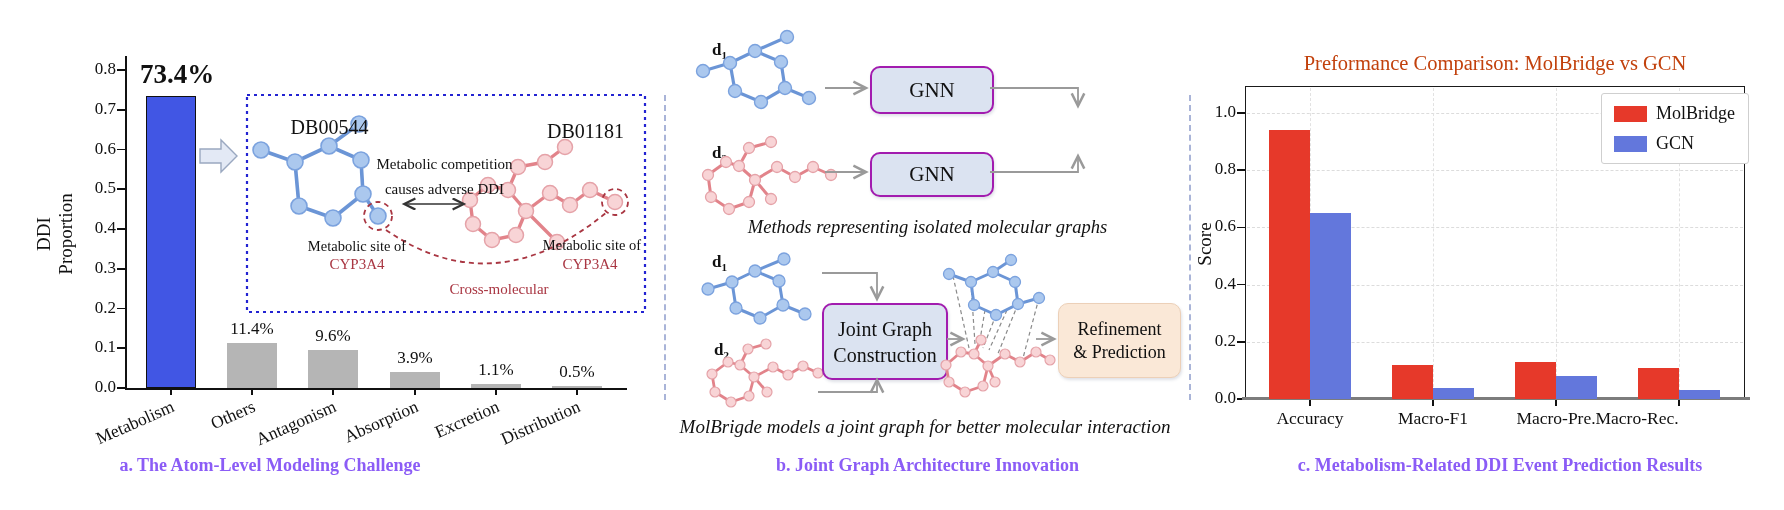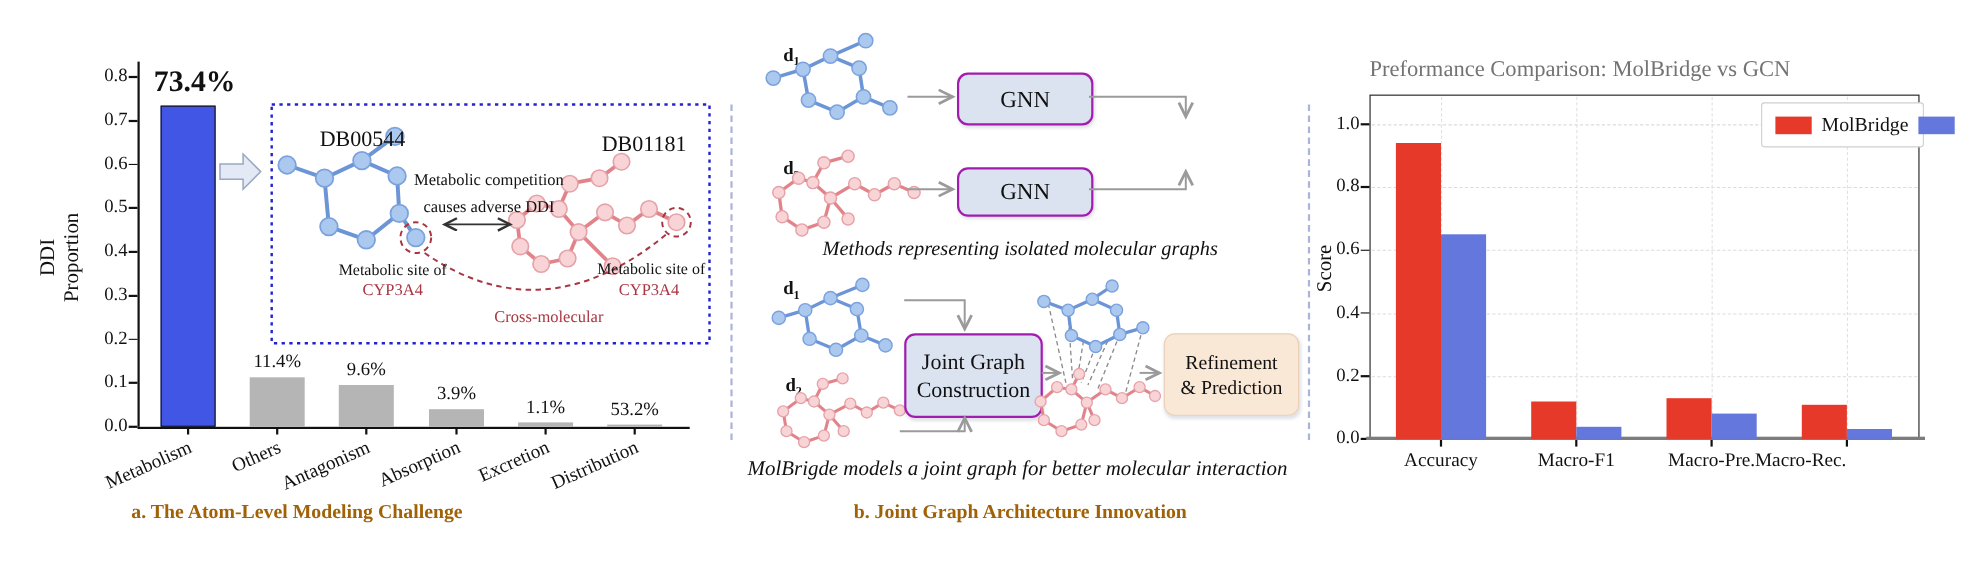--- a/index.html
+++ b/index.html
@@ -10,42 +10,42 @@
   .axis-line{position:absolute;background:#111;}
   .tick-mark{position:absolute;background:#111;}
   .ytick-label{position:absolute;font-size:17px;text-align:right;color:#111;}
   .a-xcat{position:absolute;font-size:17.5px;text-align:right;transform:rotate(-24deg);
           transform-origin:100% 0;white-space:nowrap;color:#111;}
   .bar{position:absolute;box-sizing:border-box;}
   .a-val-label{position:absolute;font-size:17px;text-align:center;color:#111;}
   .a-big-label{position:absolute;font-size:27px;font-weight:bold;text-align:center;color:#111;}
   .ylabel-rot{position:absolute;font-size:19px;text-align:center;transform:rotate(-90deg);color:#111;}
   
-  .caption-bold{position:absolute;font-size:18px;font-weight:bold;text-align:center;color:#a16207;}
+  .caption-bold{position:absolute;font-size:18px;font-weight:bold;text-align:center;color:#8b5cf6;}
   .caption-italic{position:absolute;font-size:18.5px;font-style:italic;text-align:center;color:#111;}
   
   .inset-text{position:absolute;text-align:center;color:#111;}
   .darkred{color:#a93642;}
   
   .flowbox{position:absolute;display:flex;align-items:center;justify-content:center;
            border-radius:10px;text-align:center;box-shadow:1px 2px 3px rgba(80,90,120,0.18);}
   .gnnbox{background:#dbe3f1;border:2px solid #a21caf;font-size:21px;}
   .peachbox{background:#fae8d7;border:1px solid #ecd0b8;font-size:19px;line-height:1.25;}
   .dlabel{position:absolute;font-size:17px;font-weight:bold;color:#111;}
   .dlabel sub{font-size:0.65em;}
   
   .divider{position:absolute;width:0;border-left:2px dashed #a9b4d8;}
   
   .c-plot{position:absolute;border:1.2px solid #1a1a1a;box-sizing:border-box;background:#fff;}
   .c-grid-h{position:absolute;height:0;border-top:1.5px dashed #dcdcdc;}
   .c-grid-v{position:absolute;width:0;border-left:1.5px dashed #e2e2e2;}
-  .c-title{position:absolute;font-size:20.5px;color:#737373;}
+  .c-title{position:absolute;font-size:20.5px;text-align:center;color:#c2410c;}
   .c-xcat{position:absolute;font-size:17.5px;text-align:center;color:#111;}
   .legend{position:absolute;background:#fff;border:1px solid #cfcfcf;border-radius:3px;
-          padding:9px 12px;display:flex;flex-direction:row;gap:9px;z-index:5;}
+          padding:9px 12px;display:flex;flex-direction:column;gap:9px;z-index:5;}
   .legend-row{display:flex;align-items:center;gap:9px;}
   .legend-swatch{width:33px;height:16px;display:inline-block;}
   .legend-label{font-size:18px;color:#111;}
 </style>
 </head>
 <body>
 
 <div class="figure">
 
   <div class="axis-line" style="left:125px;top:56px;width:1.6px;height:332px;"></div>
@@ -84,21 +84,21 @@
       <div class="a-xcat" style="left: 219px; top: 396px; width: 112px; position: absolute;">Antagonism</div>
       <div class="bar" style="left: 390px; top: 372.498px; width: 50px; height: 15.5025px; background: rgb(181, 181, 181); position: absolute;"></div>
       <div class="a-val-label" style="left: 365px; top: 348.498px; width: 100px; position: absolute;">3.9%</div>
       <div class="tick-mark" style="left: 414.2px; top: 389px; width: 1.6px; height: 6px; position: absolute;"></div>
       <div class="a-xcat" style="left: 301px; top: 396px; width: 112px; position: absolute;">Absorption</div>
       <div class="bar" style="left: 471px; top: 383.627px; width: 50px; height: 4.3725px; background: rgb(181, 181, 181); position: absolute;"></div>
       <div class="a-val-label" style="left: 446px; top: 359.627px; width: 100px; position: absolute;">1.1%</div>
       <div class="tick-mark" style="left: 495.2px; top: 389px; width: 1.6px; height: 6px; position: absolute;"></div>
       <div class="a-xcat" style="left: 382px; top: 396px; width: 112px; position: absolute;">Excretion</div>
       <div class="bar" style="left: 552px; top: 386.012px; width: 50px; height: 1.9875px; background: rgb(181, 181, 181); position: absolute;"></div>
-      <div class="a-val-label" style="left: 527px; top: 362.012px; width: 100px; position: absolute;">53.2%</div>
+      <div class="a-val-label" style="left: 527px; top: 362.012px; width: 100px; position: absolute;">0.5%</div>
       <div class="tick-mark" style="left: 576.2px; top: 389px; width: 1.6px; height: 6px; position: absolute;"></div>
       <div class="a-xcat" style="left: 463px; top: 396px; width: 112px; position: absolute;">Distribution</div>
     </div>
 
   <svg class="abs" style="left:198px;top:136px;" width="42" height="40" viewBox="0 0 42 40">
     <polygon points="2,13 23,13 23,4 39,20 23,36 23,27 2,27" fill="#e3e9f5" stroke="#9aa8c0" stroke-width="1.4"></polygon>
   </svg>
 
   <svg class="abs" style="left:245px;top:90px;" width="404" height="228" viewBox="0 0 404 228">
     <defs>
@@ -463,14 +463,15 @@
     <div class="legend-row">
       <span class="legend-swatch" style="background: rgb(230, 57, 42);"></span>
       <span class="legend-label">MolBridge</span>
     </div>
     <div class="legend-row">
       <span class="legend-swatch" style="background: rgb(99, 119, 220);"></span>
       <span class="legend-label">GCN</span>
     </div>
   </div>
 
+  <div class="caption-bold" style="left:1245px;top:455px;width:510px;">c. Metabolism-Related DDI Event Prediction Results</div>
 
 </div>
 
 </body></html>

